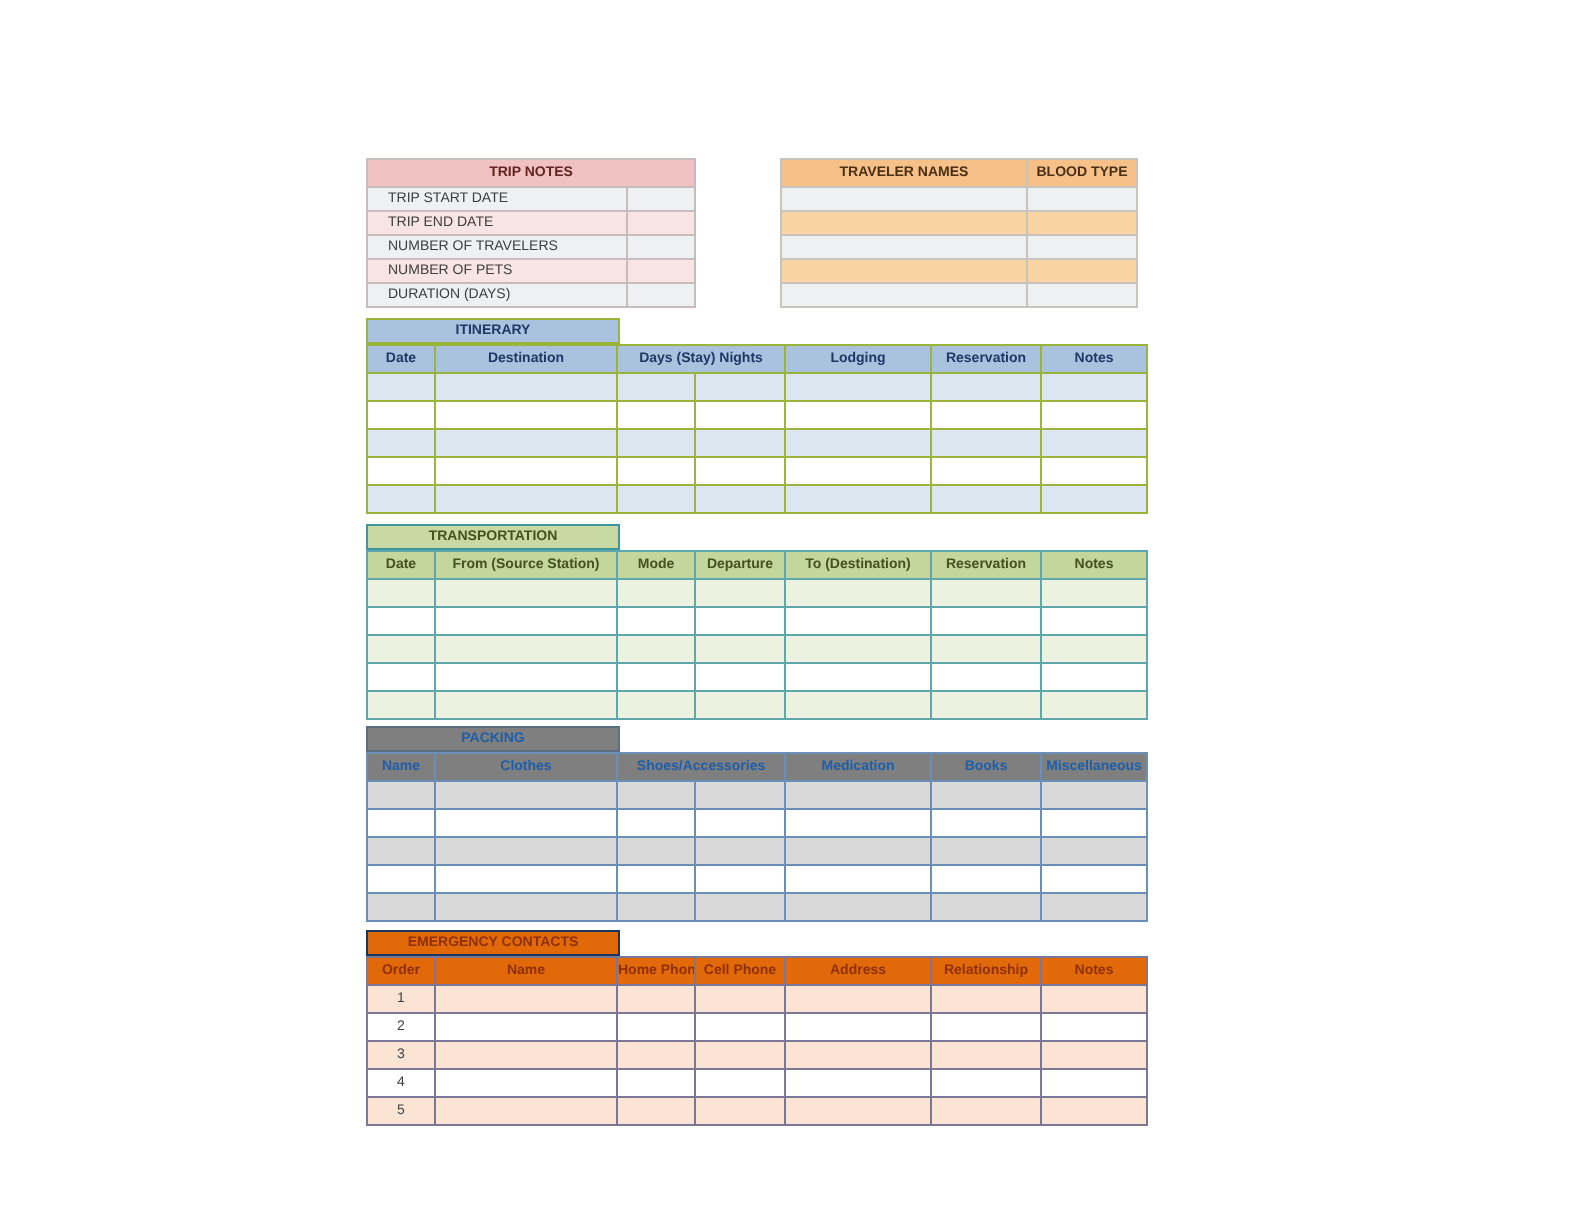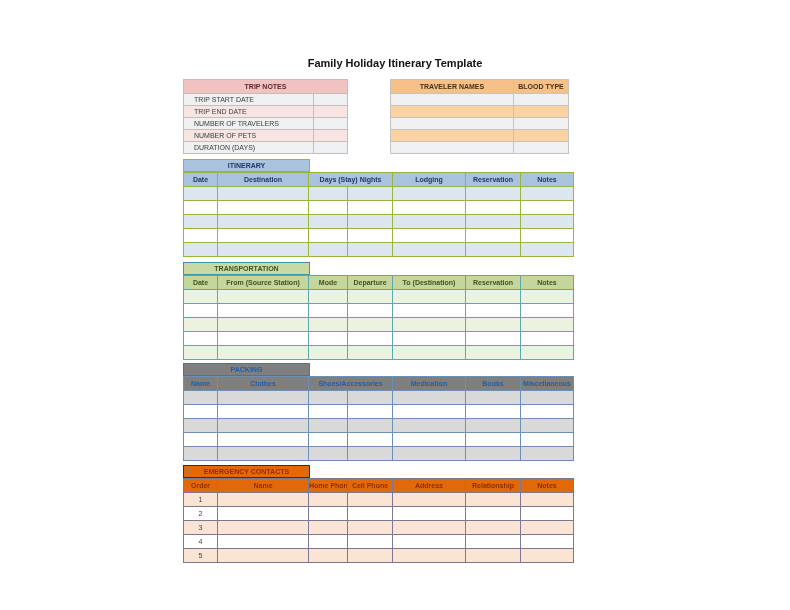--- a/index.html
+++ b/index.html
@@ -68,21 +68,20 @@
   .em-table th, .em-table td { border:1px solid #7b7897; }
   .em-table thead th { background:#e2690a; color:#8f3000; }
   .em-table tbody tr:nth-child(odd) { background:#fce4d4; }
   .em-table tbody tr:nth-child(even){ background:#ffffff; }
 </style>
 </head>
 <body>
 
 <div id="canvas">
 
-  <div class="page-title">Family Holiday Itinerary Template</div>
 
   <table class="tn-table">
     <colgroup>
         <col style="width:130px">
         <col style="width:34px">
       </colgroup>
     <thead>
       <tr>
         <th colspan="2">TRIP NOTES</th>
       </tr>

